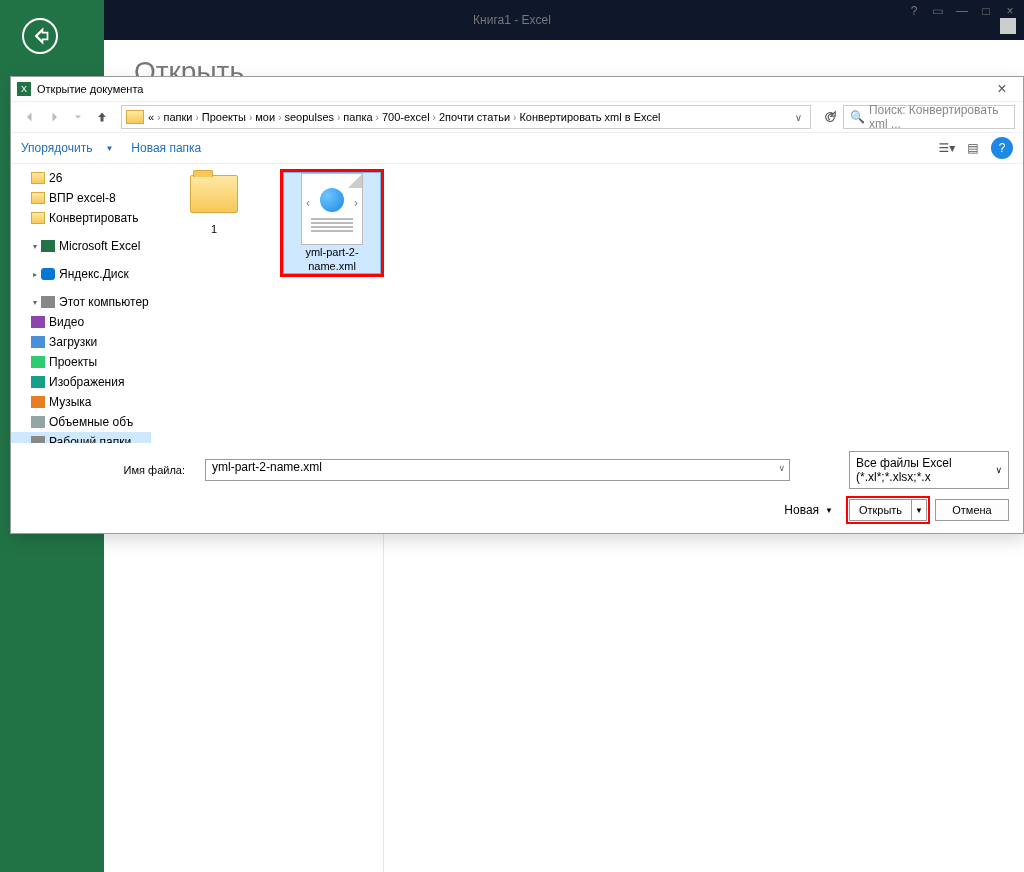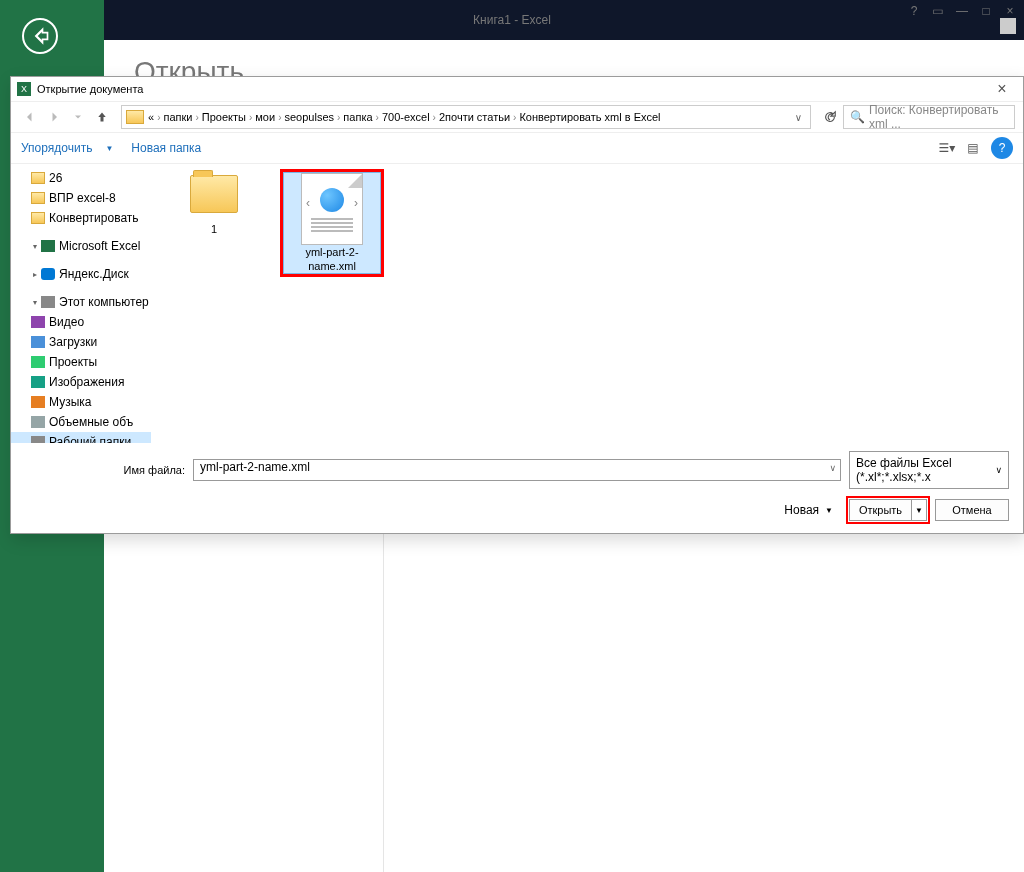--- a/index.html
+++ b/index.html
@@ -74,25 +74,25 @@
 .tile.sel { background:#cde8ff; border:1px solid #7ab7e8; }
 .tile.sel.highlight { outline:3px solid #ff0000; outline-offset:0; }
 .xmlthumb { width:62px; height:72px; border:1px solid #bbb; background:#fff; display:flex; flex-direction:column; align-items:center; justify-content:center; padding:4px; position:relative; }
 .xmlthumb .fold { position:absolute; top:0; right:0; width:14px; height:14px; background:linear-gradient(135deg,#fff 48%,#ccc 52%); }
 .xmlthumb .globe { width:24px; height:24px; border-radius:50%; background:radial-gradient(circle at 30% 30%,#6ec6ff,#1e88e5); margin:4px 0 4px; position:relative; }
 .xmlthumb .brackets { position:absolute; left:4px; right:4px; top:22px; display:flex; justify-content:space-between; color:#888; font-size:12px; }
 .xmlthumb .lines { width:80%; }
 .xmlthumb .lines div { height:2px; background:#bbb; margin:2px 0; }
 
 .dlg-footer { padding:8px 14px 12px; display:flex; flex-direction:column; gap:10px; }
-.row { display:flex; align-items:center; gap:8px; }
+.row { display:flex; align-items:center; gap:20px; }
 .row .lab { text-align:right; width:160px; font-size:11px; }
 .fname { flex:1; height:22px; border:1px solid #999; padding:0 6px; font-size:11px; position:relative; }
 .fname .dd { position:absolute; right:4px; top:3px; font-size:9px; color:#666; }
-.filter { width:160px; height:38px; border:1px solid #999; display:flex; align-items:center; padding:10px 6px; font-size:11px; }
+.filter { width:160px; height:38px; border:1px solid #999; display:flex; align-items:center; padding:10px 6px; font-size:11px;margin-left:39px; }
 .filter .dd { margin-left:auto; font-size:9px; }
 
 .btnrow { display:flex; justify-content:flex-end; align-items:center; gap:8px; }
 .service { font-size:11px; margin-right:8px; display:flex; align-items:center; gap:6px; }
 .service .dd { font-size:8px; }
 .btn { min-width:74px; height:22px; border:1px solid #999; background:#fdfdfd; display:flex; align-items:center; justify-content:center; font-size:11px; }
 .splitbtn { display:flex; }
 .splitbtn .main { min-width:62px; border-right:none; }
 .splitbtn .ddpart { width:16px; border:1px solid #999; display:flex; align-items:center; justify-content:center; font-size:8px; }
 .splitbtn.highlight { outline:2px solid #ff0000; outline-offset:1px; }

